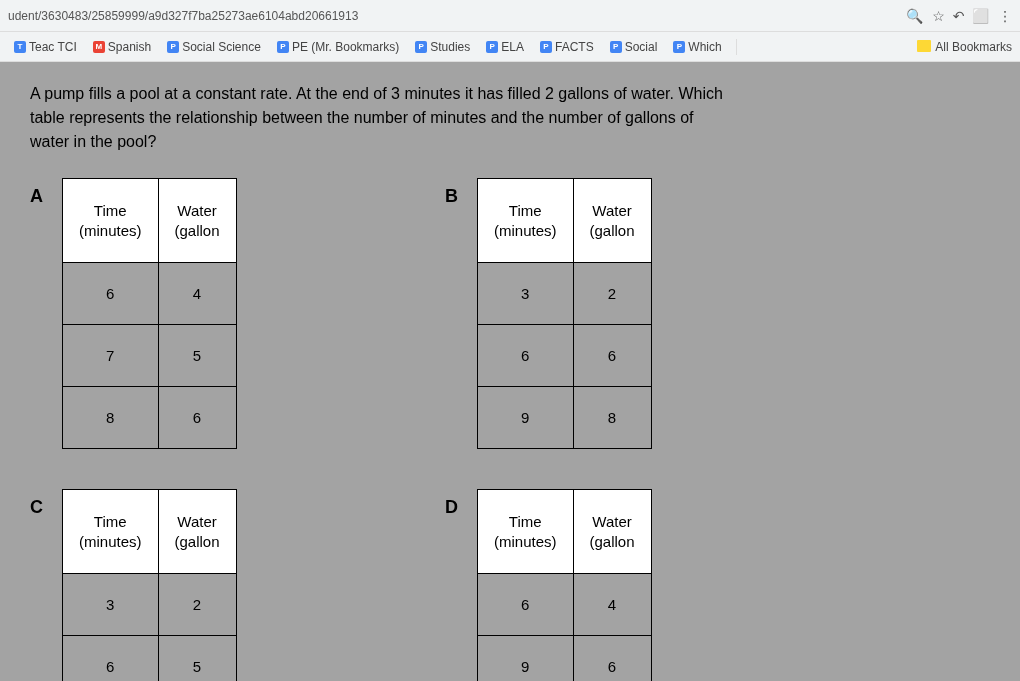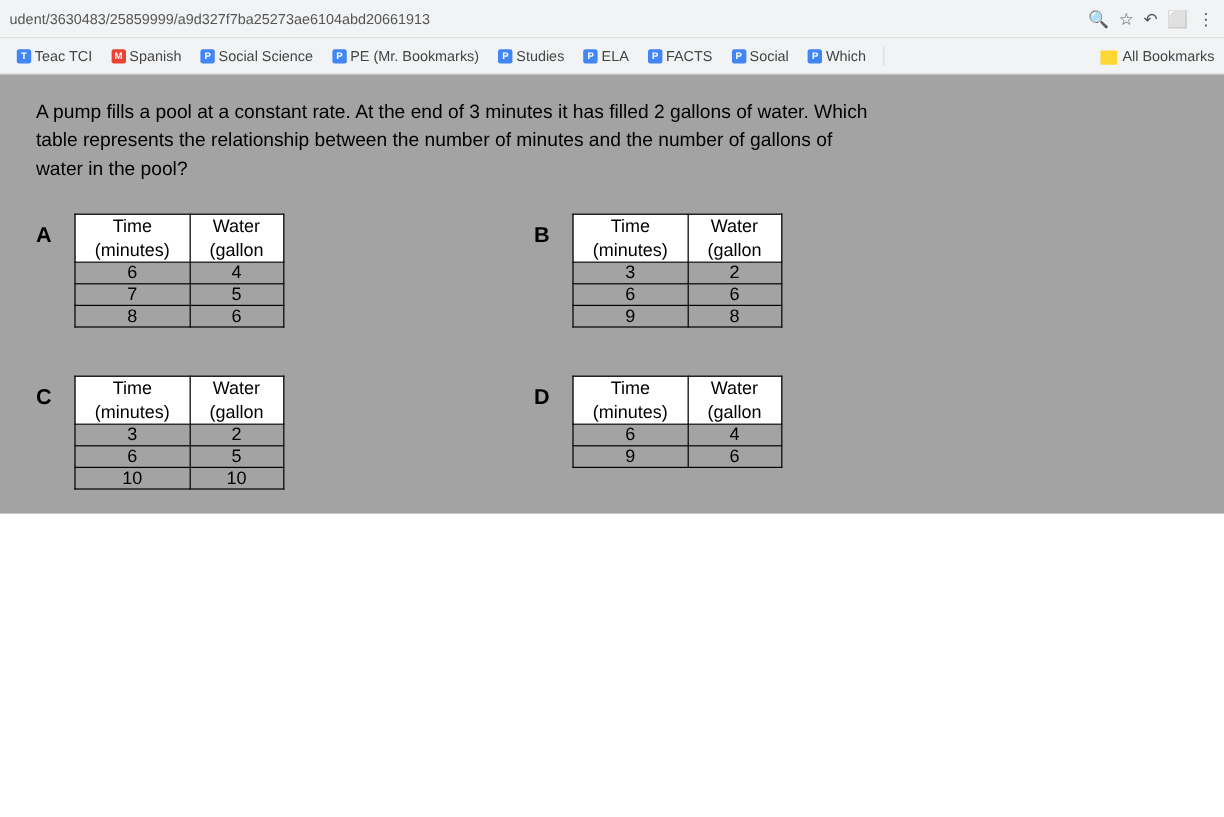--- a/index.html
+++ b/index.html
@@ -75,21 +75,21 @@
     }
     .bookmarks-sep {
       width: 1px;
       height: 16px;
       background: #ddd;
       margin: 0 4px;
     }
     .bookmarks-right {
       margin-left: auto;
       display: flex;
-      align-items: flex-end;
+      align-items: flex-start;
       gap: 4px;
     }
     .folder-icon {
       width: 14px;
       height: 12px;
       background: #fdd835;
       border-radius: 1px;
       display: inline-block;
     }
 
@@ -130,21 +130,21 @@
     }
 
     .data-table {
       border-collapse: collapse;
       font-size: 15px;
       color: #000;
     }
 
     .data-table th, .data-table td {
       border: 1px solid #000;
-      padding: 0 16px;
+      padding: 22px 16px;
       text-align: center;
     }
 
     .data-table th {
       font-weight: normal;
       background: #fff;
       line-height: 1.3;
     }
 
     .data-table td {

